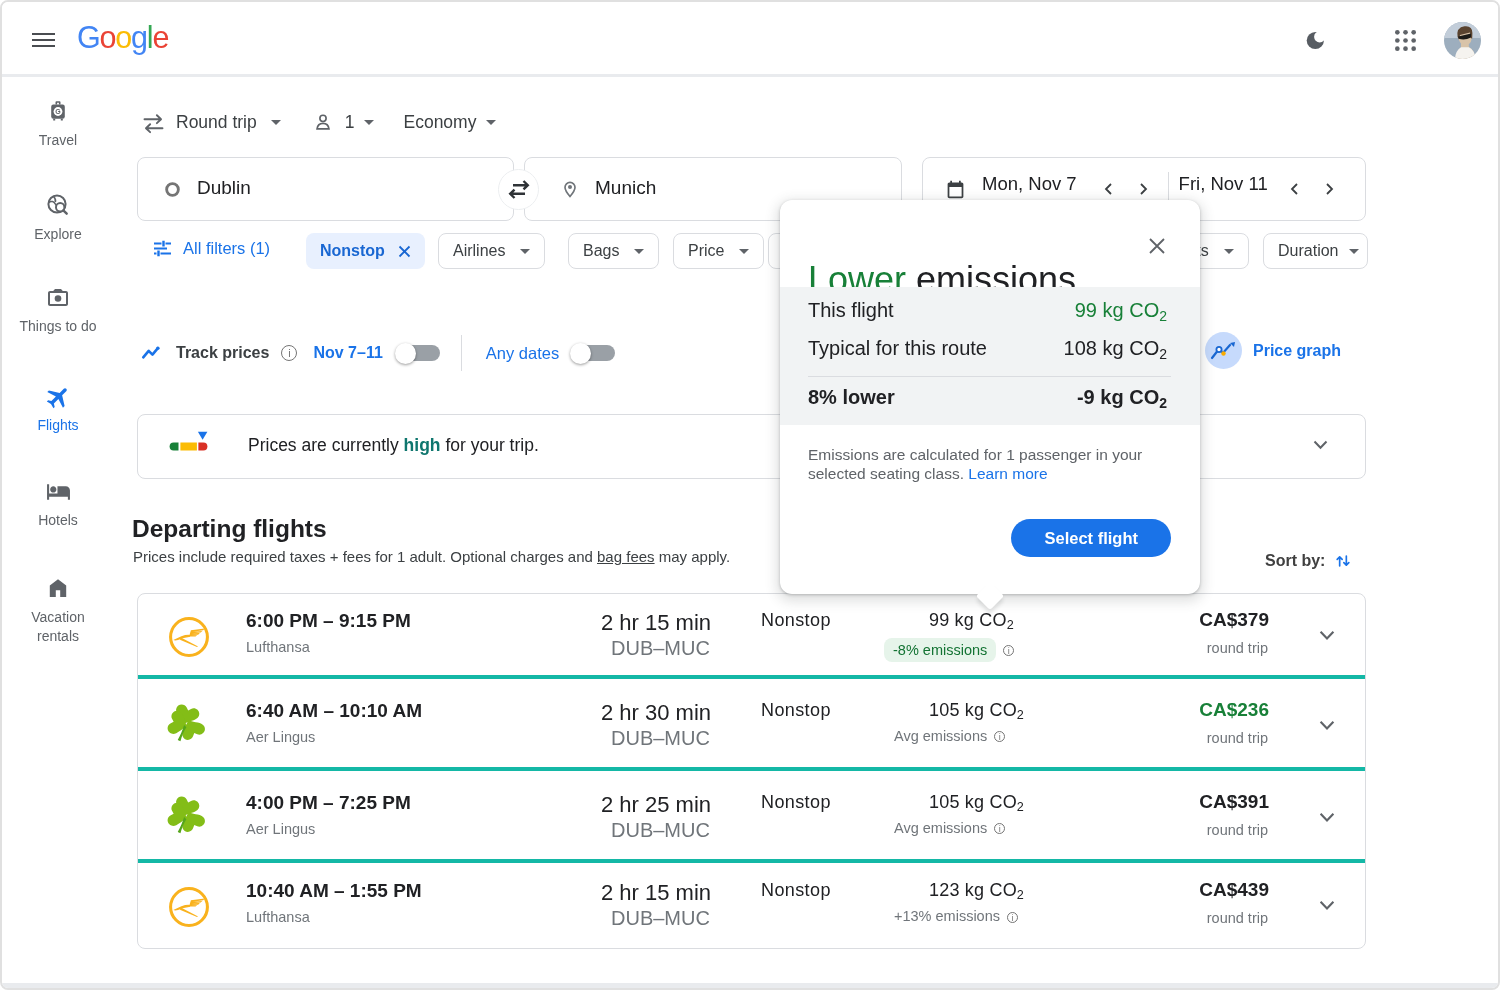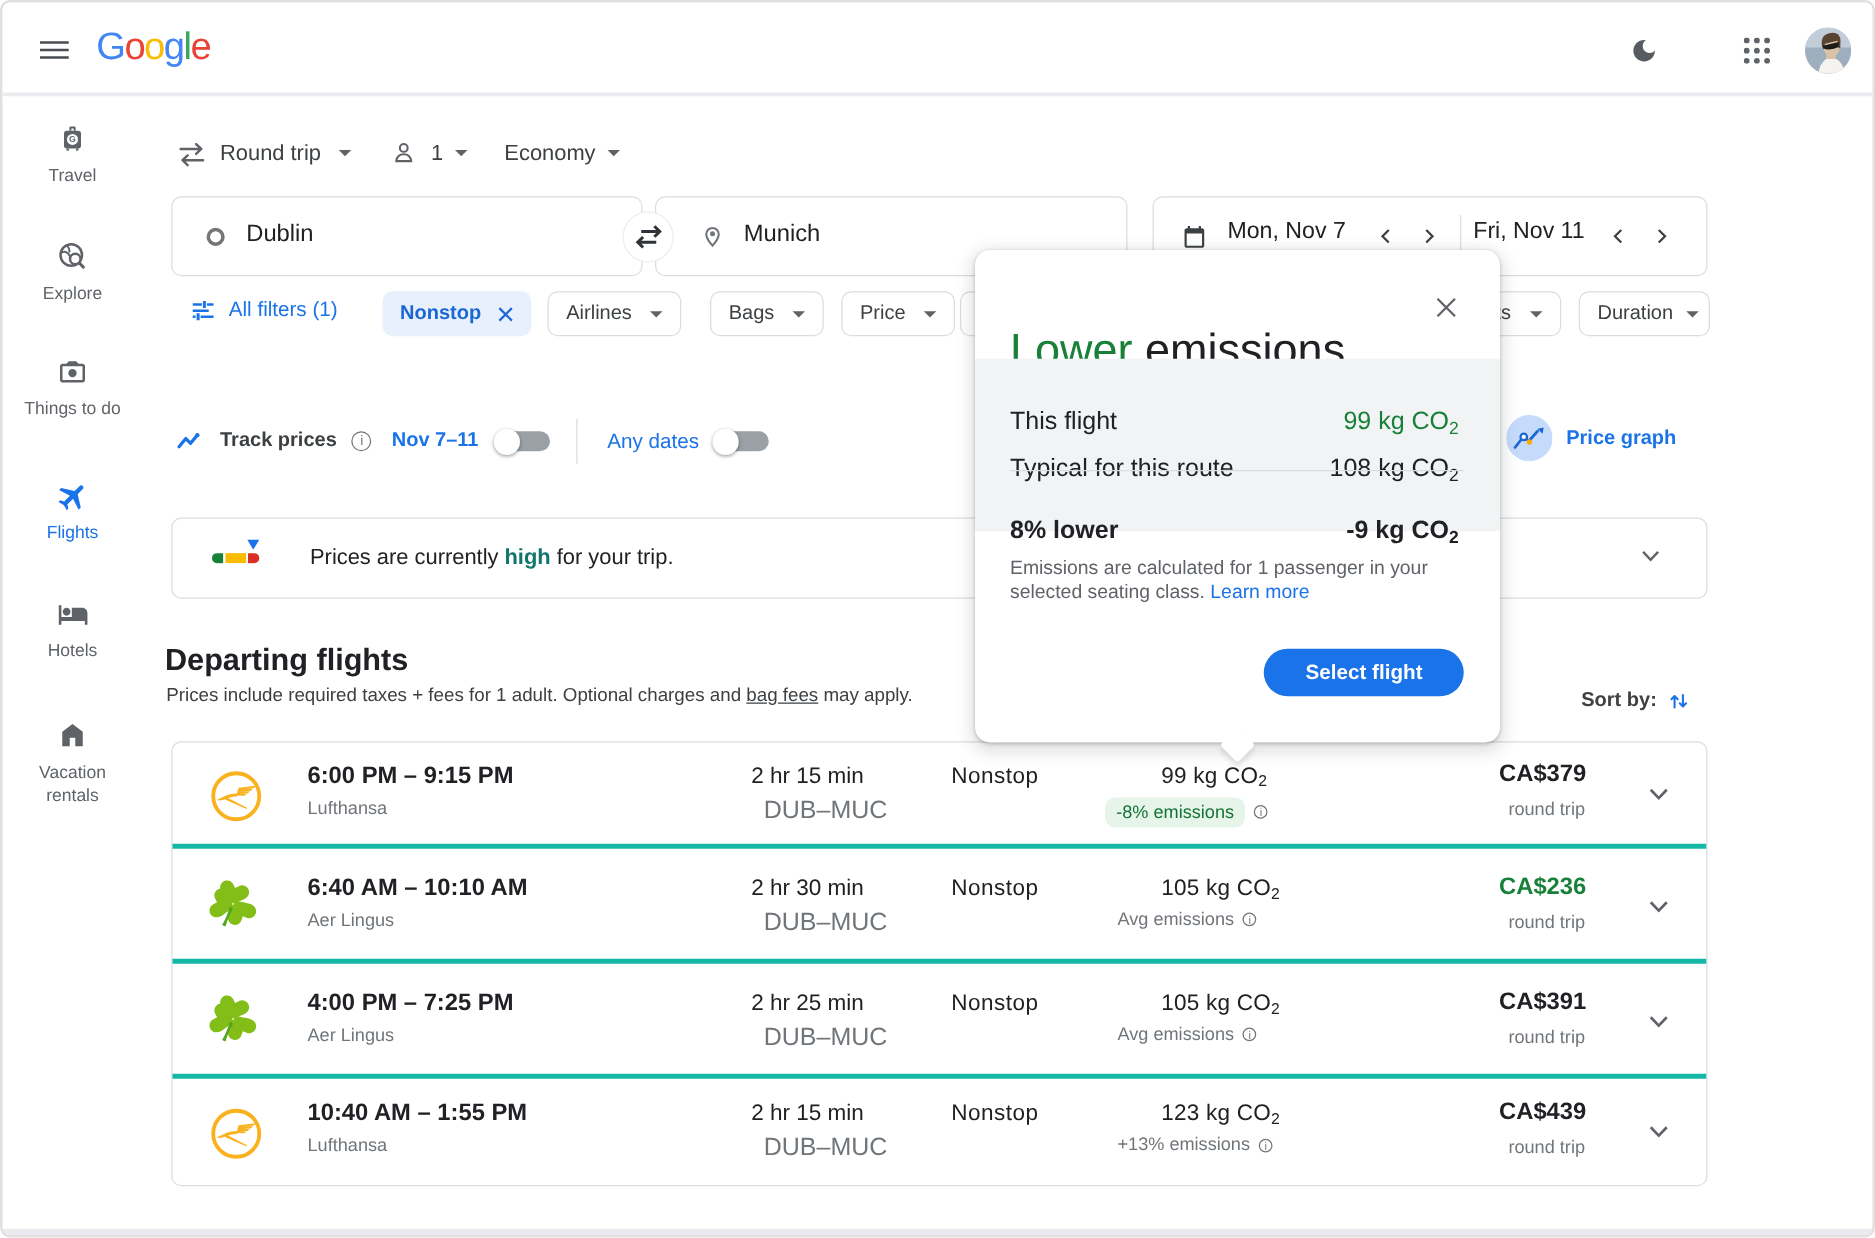--- a/index.html
+++ b/index.html
@@ -25,37 +25,37 @@
 .chip .caret { margin-left:15px; }
 .chip.sel { background:#e8f0fe; border:none; color:#1967d2; font-weight:bold; }
 
 .toggle { position:relative; width:42px; height:16px; background:#9aa0a6; border-radius:8px; }
 .toggle::before { content:""; position:absolute; left:-3px; top:-2.5px; width:21px; height:21px; background:#fff; border-radius:50%; box-shadow:0 1px 3px rgba(0,0,0,.4); }
 
 #flist { position:absolute; left:135px; top:591px; width:1229px; height:356px; border:1px solid #dadce0; border-radius:8px; background:#fff; }
 .frow { position:absolute; left:0; width:100%; border-bottom:4px solid #14b8a6; }
 .ftime { position:absolute; left:108px; top:16px; font-size:19px; font-weight:bold; color:#202124; }
 .fair { position:absolute; left:108px; top:45px; font-size:14.5px; color:#70757a; }
-.fdur { position:absolute; left:463px; top:16px; font-size:18px; color:#202124; }
+.fdur { position:absolute; left:463px; top:16px; font-size:22px; color:#202124; }
 .t23 > div, .t23 > svg { margin-top:3.5px; }
 .fsub { position:absolute; left:473px; top:43px; font-size:20px; color:#70757a; }
 .fstop { position:absolute; left:623px; top:16px; font-size:18px; letter-spacing:0.4px; color:#202124; }
 .fco2 { position:absolute; left:791px; top:16px; font-size:18px; letter-spacing:0.2px; color:#202124; }
 .femis { position:absolute; left:756px; top:44px; font-size:14.5px; color:#70757a; }
 .fprice { position:absolute; right:96px; top:15px; font-size:19px; font-weight:bold; color:#202124; text-align:right; }
 .frt { position:absolute; right:97px; top:46px; font-size:14.5px; color:#70757a; text-align:right; }
 .fchev { position:absolute; right:30px; top:36px; }
 sub.co2 { font-size:0.7em; vertical-align:baseline; position:relative; top:0.25em; }
 .ichip { display:inline-block; background:#e6f4ea; color:#137333; font-size:14.5px; padding:3.5px 9px 4.5px; border-radius:8px; margin-left:-10px; }
 .info { display:inline-block; width:11px; height:11px; border:1.2px solid #757575; border-radius:50%; font-size:9px; color:#757575; text-align:center; line-height:10.5px; vertical-align:middle; margin-left:3px; }
 
 #popup { position:absolute; left:778px; top:198px; width:420px; height:394px; background:#fff; border-radius:12px; box-shadow:0 1px 3px rgba(60,64,67,.3), 0 4px 12px 4px rgba(60,64,67,.15); z-index:50; }
 #popup .tail { position:absolute; left:200px; top:386px; width:20px; height:20px; background:#fff; transform:rotate(45deg); box-shadow:3px 3px 4px rgba(60,64,67,.15); border-radius:3px; }
 .graybox { position:absolute; left:0; top:87px; width:100%; height:138px; background:#f1f3f4; }
-.prow { position:absolute; left:28px; right:33px; display:flex; justify-content:space-between; font-size:20px; color:#202124;margin-top:27px; }
+.prow { position:absolute; left:28px; right:33px; display:flex; justify-content:space-between; font-size:20px; color:#202124; }
 .btn { position:absolute; right:29px; top:319px; height:38px; border-radius:19px; background:#1a73e8; color:#fff; font-size:16.5px; font-weight:bold; display:flex; align-items:center; padding:0 33px; }
 </style>
 </head>
 <body>
 <div id="frame">
 
   <div id="header">
     <div class="burger">
         <div></div>
         <div></div>

